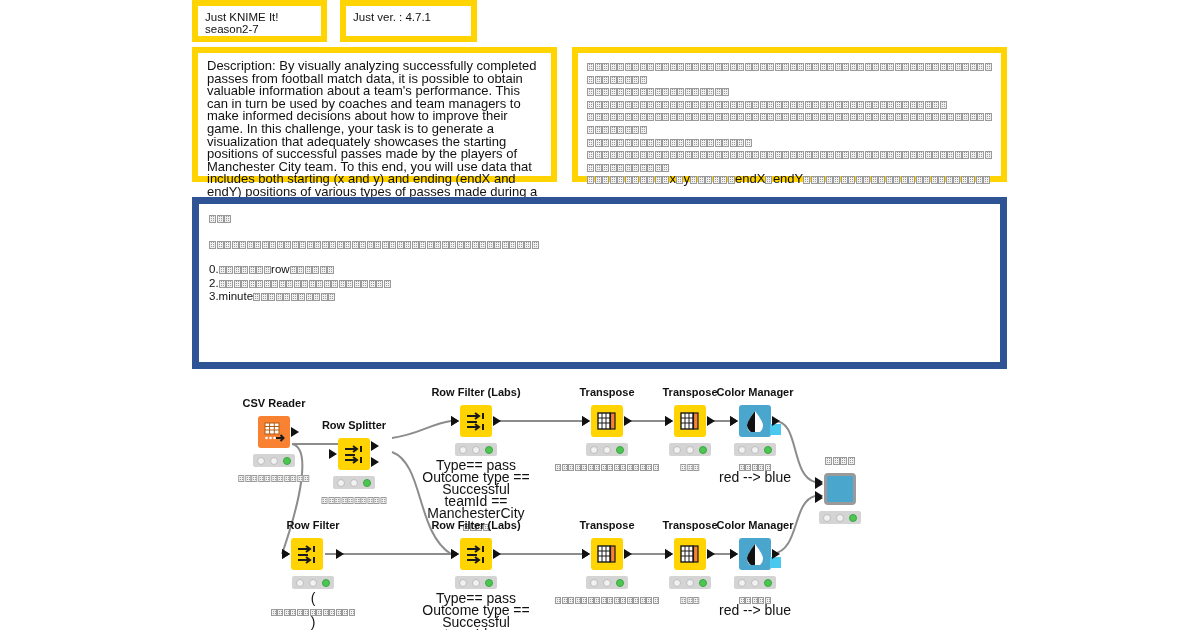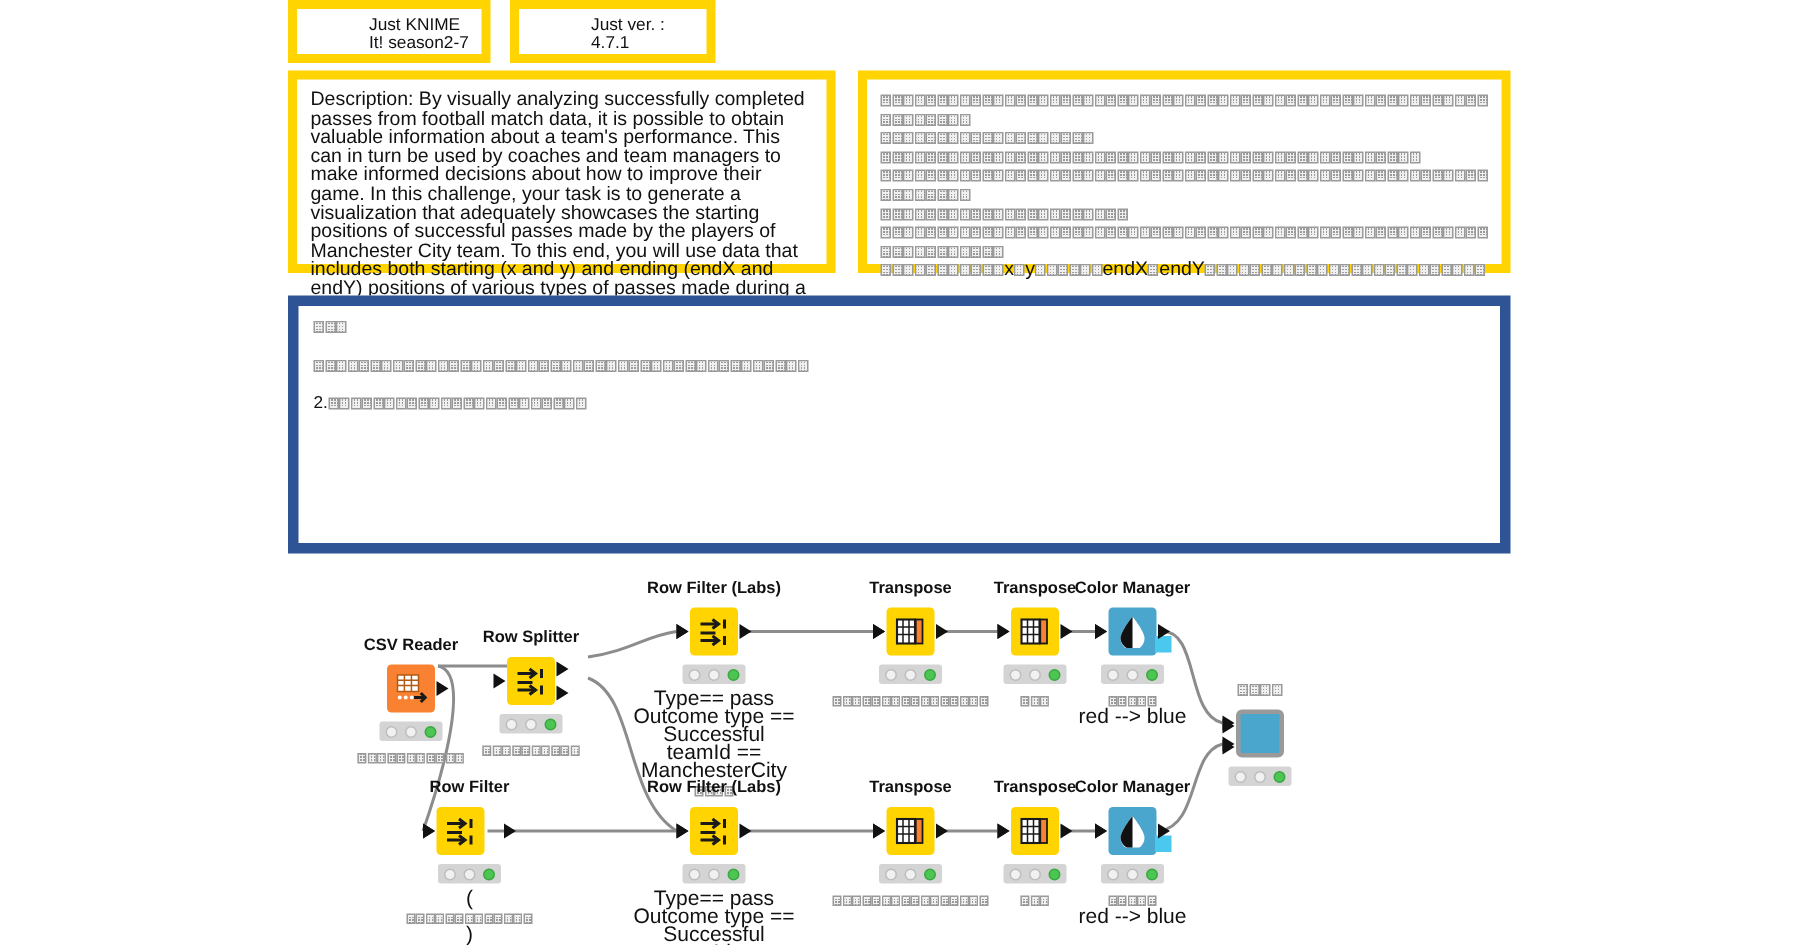--- a/index.html
+++ b/index.html
@@ -39,21 +39,21 @@
   .ybox > .inner { background:#ffffff; width:100%; height:100%; padding:7px 9px; }
 
   #title-box   { left:192px; top:0px;  width:135px; height:42px; }
   #version-box { left:340px; top:0px;  width:137px; height:42px; }
   #desc-box    { left:192px; top:47px; width:365px; height:135px; }
   #desc-ja-box { left:572px; top:47px; width:435px; height:135px; }
 
   #title-box .inner, #version-box .inner { padding:5px 7px; }
 
   .boxtext { font-size:13px; line-height:12.6px; color:#111; }
-  .hdrtext { font-size:11.5px; color:#111;margin-left:41px; }
+  .hdrtext { font-size:11.5px; color:#111; }
 
   #notes-box {
     position:absolute; left:192px; top:197px; width:815px; height:172px;
     background:#ffffff; border:7px solid #2E5496;
   }
   #notes-box .inner { padding:8px 10px; font-size:11.5px; line-height:13.5px; color:#111; }
   .notes-gap { height:12px; }
 
   
   #workflow { position:absolute; left:0; top:372px; width:1200px; height:258px; }
@@ -139,21 +139,23 @@
   </div>
 </div>
 
 <div id="notes-box">
   <div class="inner">
     <div id="notes-heading"><span class="tofu small"><i></i><i></i><i></i></span></div>
     <div class="notes-gap"></div>
     <div id="notes-intro"><span class="tofu small"><i></i><i></i><i></i><i></i><i></i><i></i><i></i><i></i><i></i><i></i><i></i><i></i><i></i><i></i><i></i><i></i><i></i><i></i><i></i><i></i><i></i><i></i><i></i><i></i><i></i><i></i><i></i><i></i><i></i><i></i><i></i><i></i><i></i><i></i><i></i><i></i><i></i><i></i><i></i><i></i><i></i><i></i><i></i><i></i></span></div>
     <div class="notes-gap"></div>
     <div id="notes-list">
+        <div>0.<span class="tofu small"><i></i><i></i><i></i><i></i><i></i><i></i><i></i></span>row<span class="tofu small"><i></i><i></i><i></i><i></i><i></i><i></i></span></div>
         <div>2.<span class="tofu small"><i></i><i></i><i></i><i></i><i></i><i></i><i></i><i></i><i></i><i></i><i></i><i></i><i></i><i></i><i></i><i></i><i></i><i></i><i></i><i></i><i></i><i></i><i></i></span></div>
+        <div>3.minute<span class="tofu small"><i></i><i></i><i></i><i></i><i></i><i></i><i></i><i></i><i></i><i></i><i></i></span></div>
       </div>
   </div>
 </div>
 
 <div id="workflow">
   <svg id="wires" viewBox="0 0 1200 258" xmlns="http://www.w3.org/2000/svg">
     <g fill="none" stroke="#8c8c8c" stroke-width="2">
 
       <path d="M292,72 L349,72"></path>
 
@@ -185,21 +187,21 @@
       <polygon points="282,177 282,187 290,182"></polygon>
       <polygon points="451,177 451,187 459,182"></polygon>
       <polygon points="582,177 582,187 590,182"></polygon>
       <polygon points="665,177 665,187 673,182"></polygon>
       <polygon points="730,177 730,187 738,182"></polygon>
       <polygon points="815,105 815,115 823,110"></polygon>
       <polygon points="815,119 815,129 823,124"></polygon>
     </g>
   </svg>
   <div id="nodes">
-      <div class="node" style="left:258px;top:71px;width:32px;height:19px">
+      <div class="node" style="left:258px;top:44px;width:32px;height:19px">
         <div class="nlabel">CSV Reader</div>
         <div class="icon orange">
           <svg width="22" height="20" viewBox="0 0 22 20">
             <rect x="2" y="1" width="14" height="11" fill="#fff" stroke="#b35b12" stroke-width="1"></rect>
             <line x1="2" y1="4.5" x2="16" y2="4.5" stroke="#b35b12"></line>
             <line x1="2" y1="8" x2="16" y2="8" stroke="#b35b12"></line>
             <line x1="6.6" y1="1" x2="6.6" y2="12" stroke="#b35b12"></line>
             <line x1="11.3" y1="1" x2="11.3" y2="12" stroke="#b35b12"></line>
             <circle cx="3.5" cy="16" r="1.3" fill="#fff"></circle>
             <circle cx="7.5" cy="16" r="1.3" fill="#fff"></circle>

